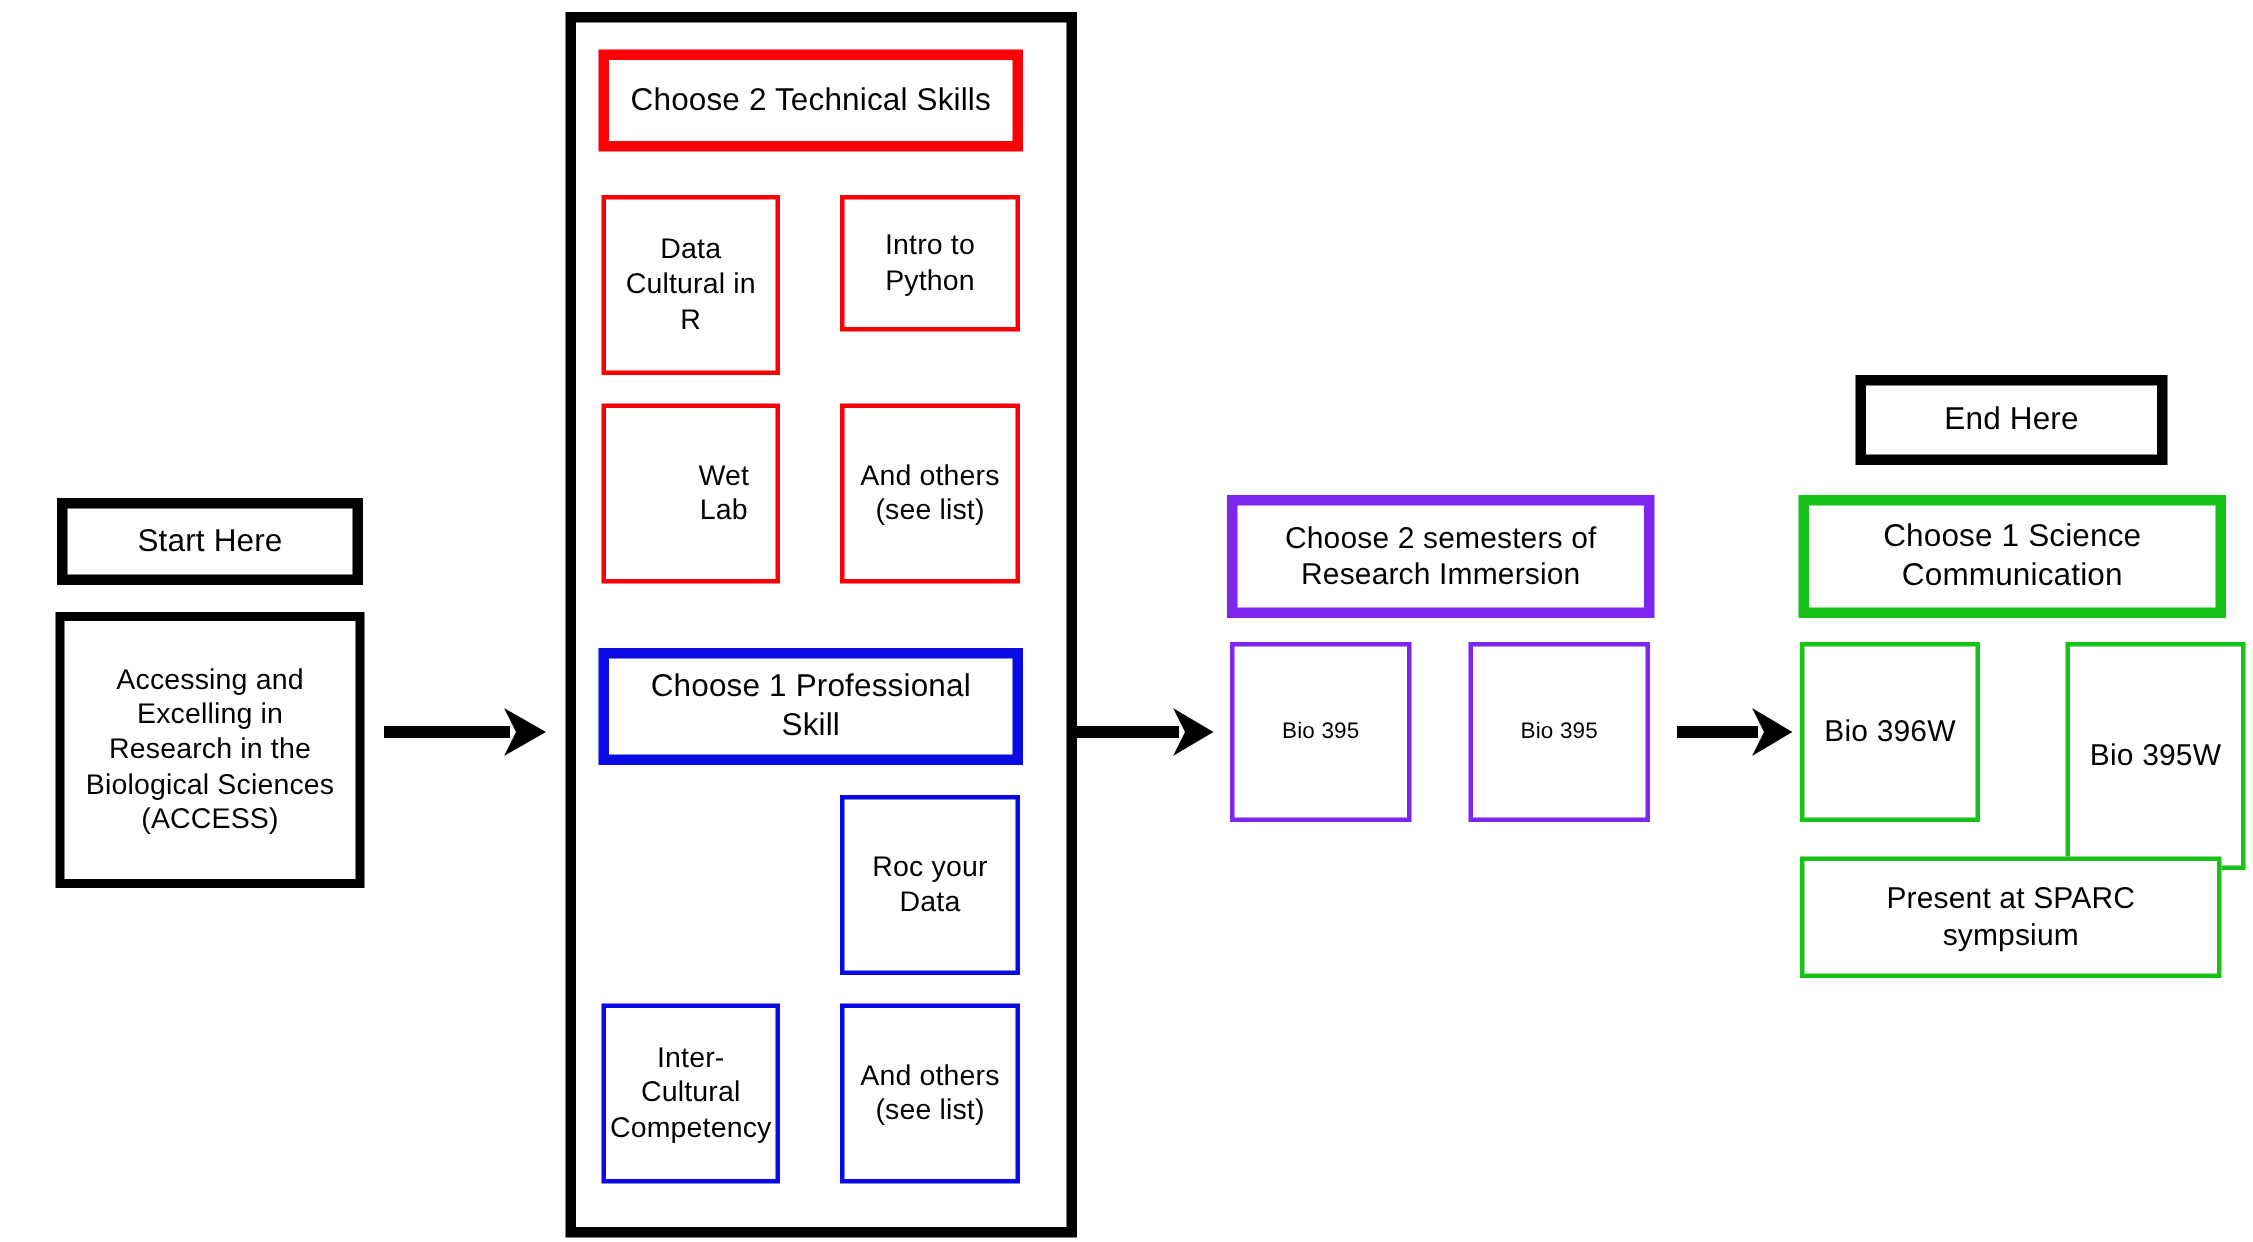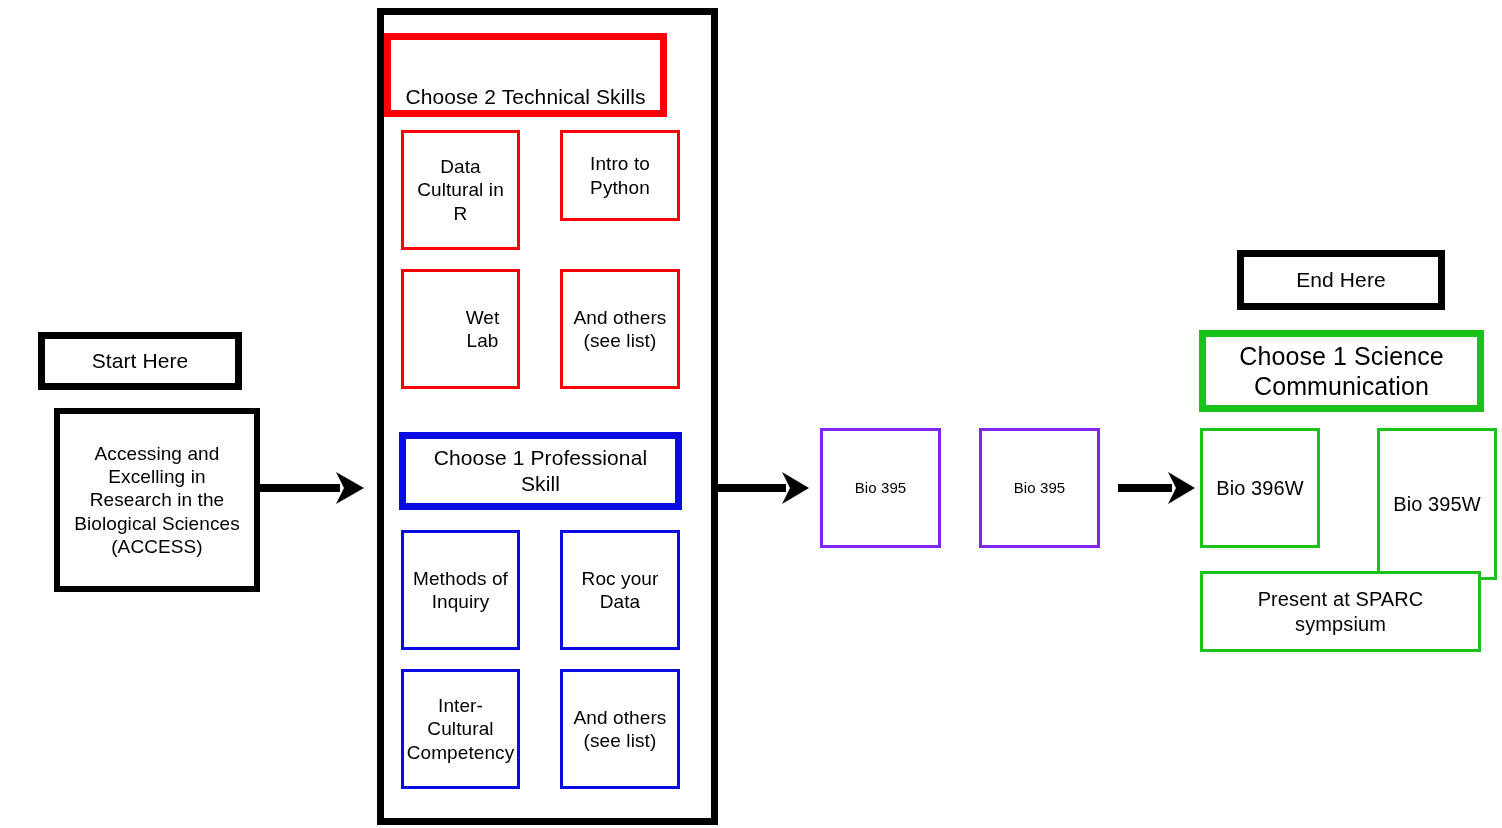--- a/index.html
+++ b/index.html
@@ -30,33 +30,33 @@
     text-align: center;
     background: #ffffff;
     color: #000000;
     line-height: 1.22;
     white-space: pre-line;
     letter-spacing: 0.1px;
   }
 
   
   .bk-head   { border: 7px solid #000000; font-size: 21px; }
-  .bk-body   { border: 6px solid #000000; font-size: 19px; margin-left: 17px; }
+  .bk-body   { border: 6px solid #000000; font-size: 19px; }
   .group-box { border: 7px solid #000000; background: #ffffff; }
 
   .hd-red    { border: 7px solid #fb0007; font-size: 21px; }
   .it-red    { border: 3px solid #fb0007; font-size: 19px; }
 
   .hd-blue   { border: 7px solid #0a0ae2; font-size: 21px; }
   .it-blue   { border: 3px solid #0a0ae2; font-size: 19px; }
 
   .hd-purple { border: 7px solid #7c26ee; font-size: 20px; }
   .it-purple { border: 3px solid #7c26ee; font-size: 15px; }
 
-  .hd-green  { border: 7px solid #18c318; font-size: 25px; }
+  .hd-green  { border: 7px solid #18c318; font-size: 21px; }
   .it-green  { border: 3px solid #18c318; font-size: 20px; }
 
   
   .arrow {
     position: absolute;
     display: block;
   }
   .arrow svg { display: block; }
 </style>
 </head>
@@ -78,21 +78,21 @@
 
   <div class="arrow" style="left:256px; top:466px; width:110px; height:44px;">
     <svg width="110" height="44" viewBox="0 0 110 44" aria-hidden="true">
       <line x1="0" y1="22" x2="84" y2="22" stroke="#000000" stroke-width="8"></line>
       <polygon points="80,6 108,22 80,38 88,22" fill="#000000"></polygon>
     </svg>
   </div>
 
   <div class="group-box" style="position:absolute; left:377px; top:8px; width:327px; height:803px;"></div>
 
-  <div class="node hd-red" style="left:384px; top:33px; width:283px; height:84px;align-items:flex-end;">
+  <div class="node hd-red" style="left:399px; top:33px; width:283px; height:68px;">
     <span>Choose 2 Technical Skills</span>
   </div>
 
   <div class="node it-red" style="left:401px; top:130px; width:119px; height:120px;">
     <span>Data
 Cultural in
 R</span>
   </div>
   <div class="node it-red" style="left:560px; top:130px; width:120px; height:91px;">
     <span>Intro to
@@ -104,24 +104,20 @@
   <div class="node it-red" style="left:560px; top:269px; width:120px; height:120px;">
     <span>And others
 (see list)</span>
   </div>
 
   <div class="node hd-blue" style="left:399px; top:432px; width:283px; height:78px;">
     <span>Choose 1 Professional
 Skill</span>
   </div>
 
-  <div class="node it-blue" style="left:401px; top:530px; width:119px; height:120px;">
-    <span>Methods of
-Inquiry</span>
-  </div>
   <div class="node it-blue" style="left:560px; top:530px; width:120px; height:120px;">
     <span>Roc your
 Data</span>
   </div>
   <div class="node it-blue" style="left:401px; top:669px; width:119px; height:120px;">
     <span>Inter-
 Cultural
 Competency</span>
   </div>
   <div class="node it-blue" style="left:560px; top:669px; width:120px; height:120px;">
@@ -129,20 +125,24 @@
 (see list)</span>
   </div>
 
   <div class="arrow" style="left:716px; top:466px; width:95px; height:44px;">
     <svg width="95" height="44" viewBox="0 0 95 44" aria-hidden="true">
       <line x1="0" y1="22" x2="70" y2="22" stroke="#000000" stroke-width="8"></line>
       <polygon points="66,6 93,22 66,38 74,22" fill="#000000"></polygon>
     </svg>
   </div>
 
+  <div class="node hd-purple" style="left:818px; top:330px; width:285px; height:82px;">
+    <span>Choose 2 semesters of
+Research Immersion</span>
+  </div>
 
   <div class="node it-purple" style="left:820px; top:428px; width:121px; height:120px;">
     <span>Bio 395</span>
   </div>
   <div class="node it-purple" style="left:979px; top:428px; width:121px; height:120px;">
     <span>Bio 395</span>
   </div>
 
   <div class="arrow" style="left:1118px; top:466px; width:78px; height:44px;">
     <svg width="78" height="44" viewBox="0 0 78 44" aria-hidden="true">

